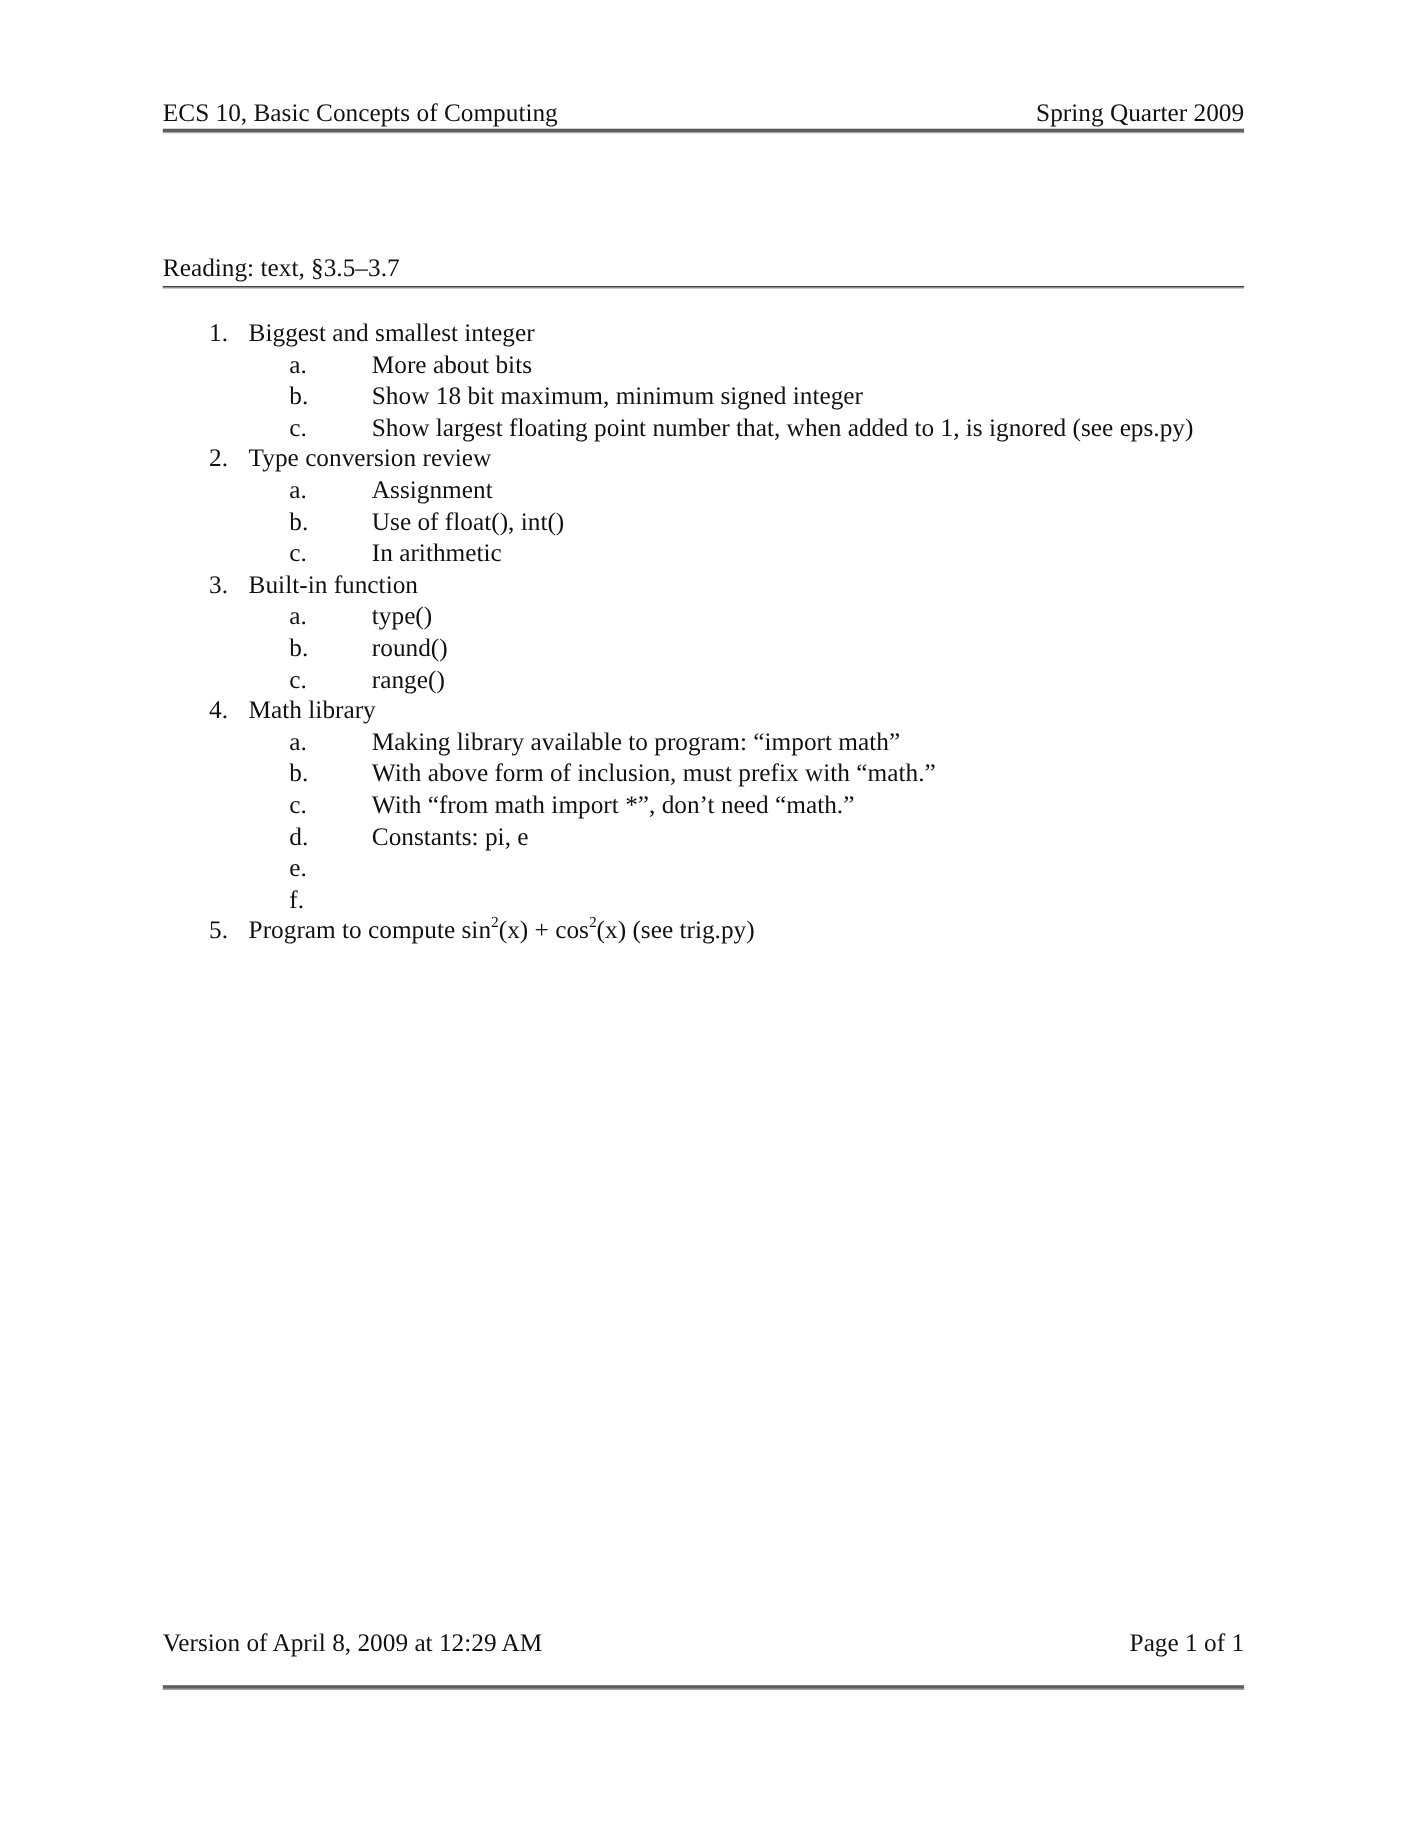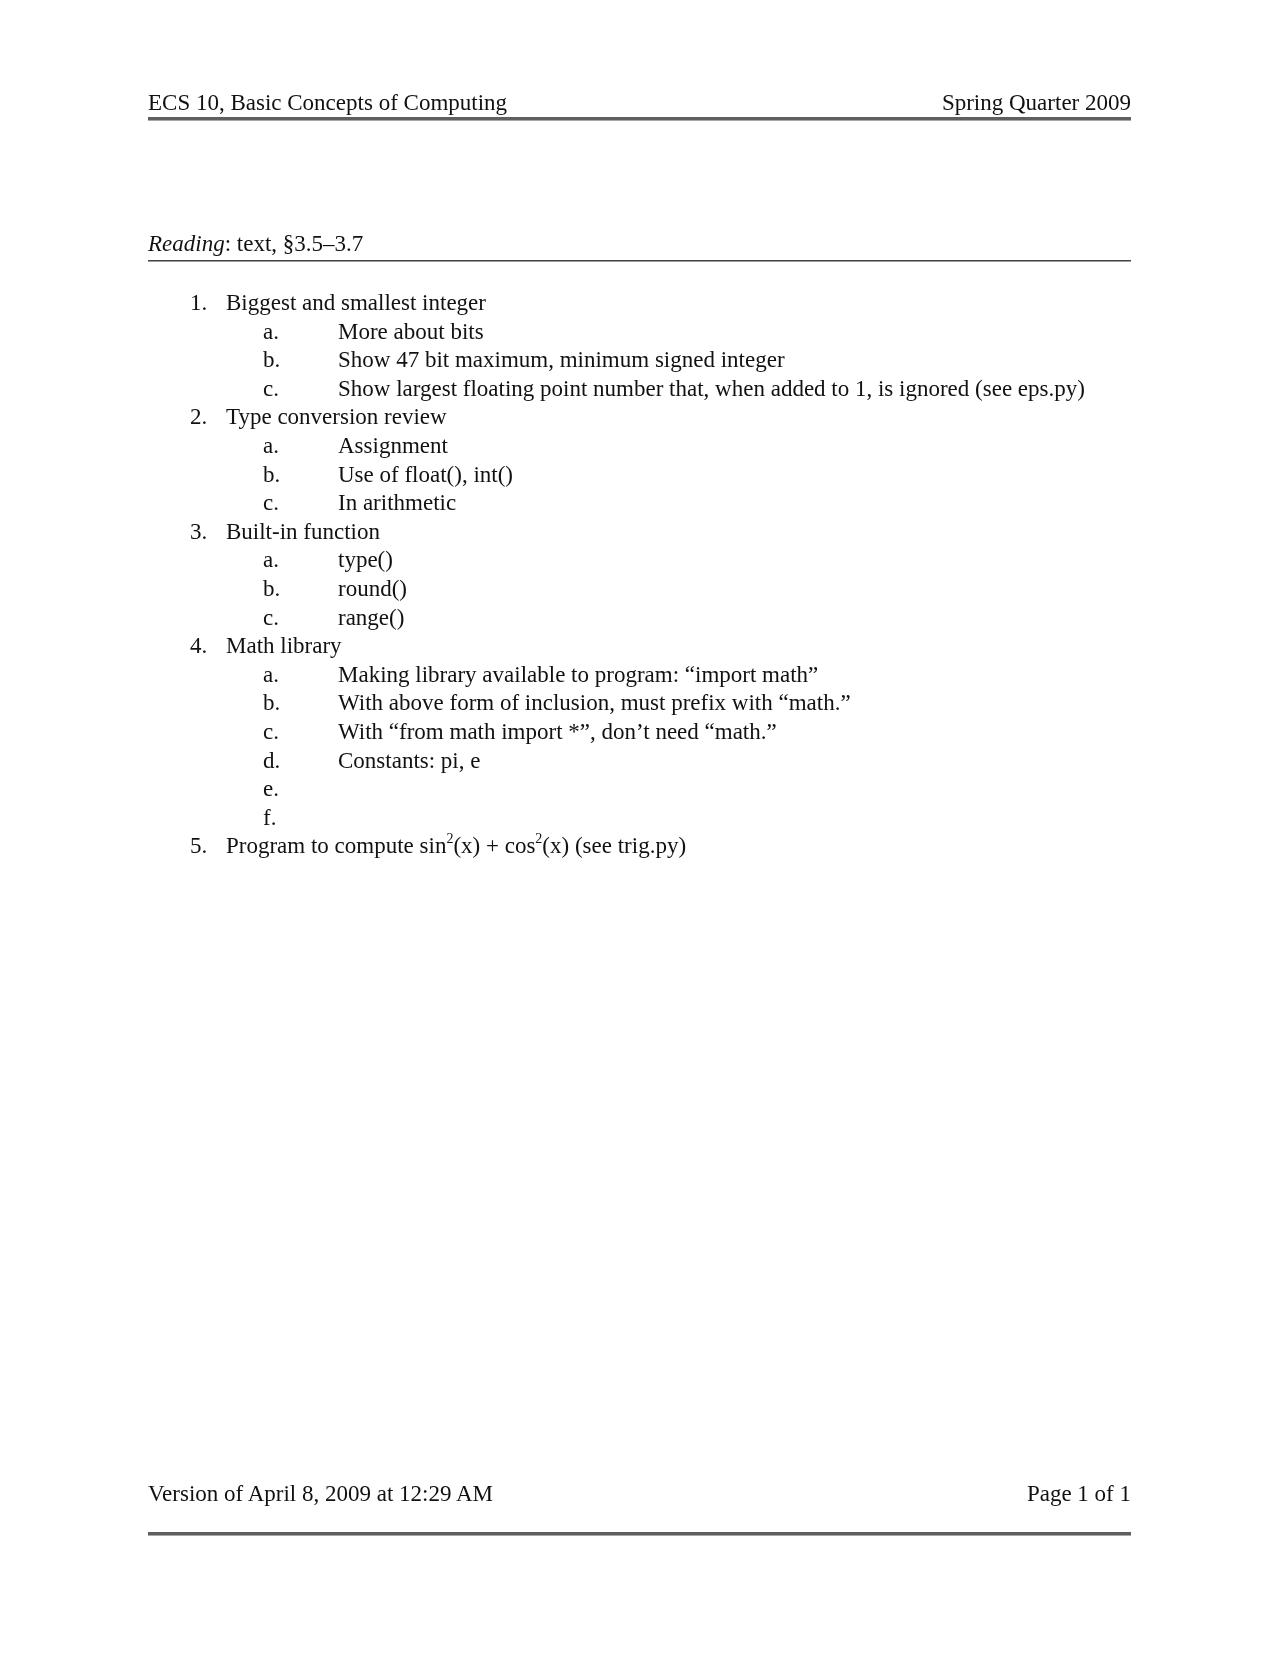--- a/index.html
+++ b/index.html
@@ -53,21 +53,21 @@
       font-size: 34px;
       line-height: 44px;
     }
     .reading {
       position: absolute;
       left: 148px;
       top: 230px;
       font-size: 23px;
       line-height: 28px;
     }
-    .reading .em { font-style: italic; }
+    .reading .em { }
     .outline {
       position: absolute;
       left: 148px;
       top: 289px;
       width: 983px;
       font-size: 23px;
       line-height: 28.6px;
     }
     .item {
       position: relative;
@@ -123,21 +123,21 @@
     <div class="item">
       <span class="num">1.</span>
       <span class="txt">Biggest and smallest integer</span>
     </div>
     <div class="item sub">
       <span class="num">a.</span>
       <span class="txt">More about bits</span>
     </div>
     <div class="item sub">
       <span class="num">b.</span>
-      <span class="txt">Show 47 bit maximum, minimum signed integer</span>
+      <span class="txt">Show 18 bit maximum, minimum signed integer</span>
     </div>
     <div class="item sub">
       <span class="num">c.</span>
       <span class="txt">Show largest floating point number that, when added to 1, is ignored (see eps.py)</span>
     </div>
 
     <div class="item">
       <span class="num">2.</span>
       <span class="txt">Type conversion review</span>
     </div>

